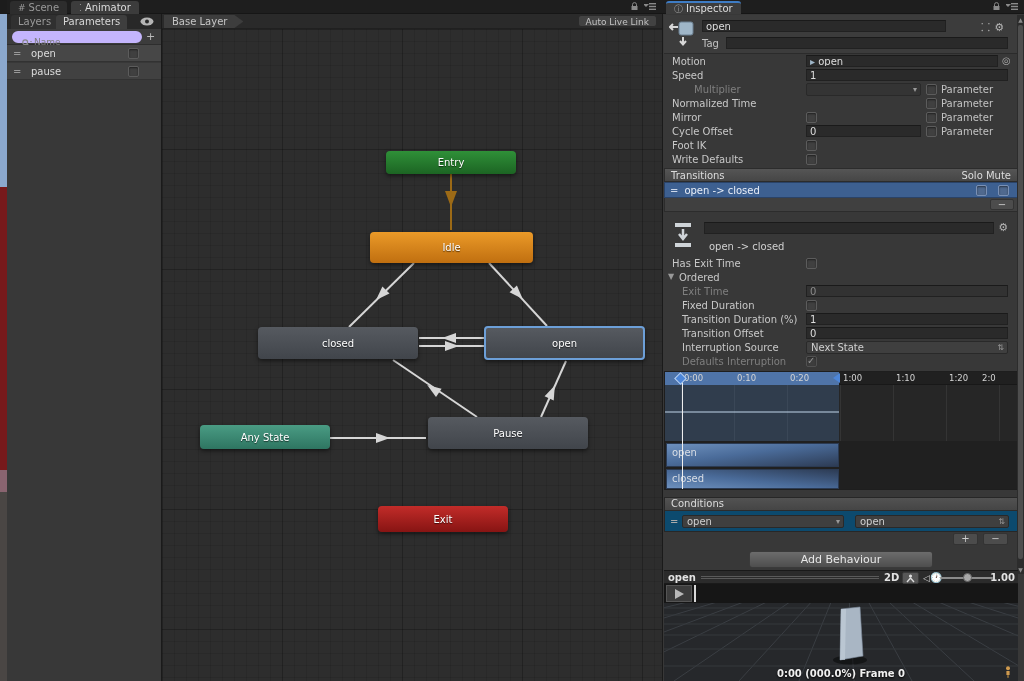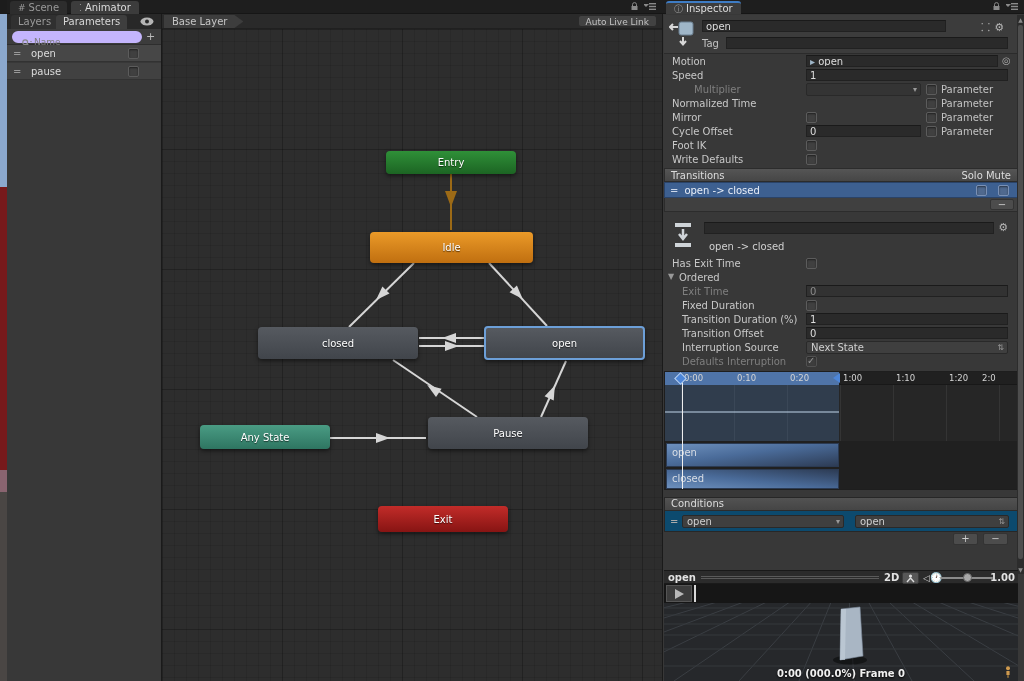--- a/index.html
+++ b/index.html
@@ -482,20 +482,21 @@
       <div id="cond-head"><span>Conditions</span></div>
       <span id="cond-handle">=</span>
       <div class="drop" id="cond-param"><span>open</span><span class="dar">▾</span></div>
       <div class="drop" id="cond-value"><span>open</span><span class="dar">⇅</span></div>
     </div>
     <div class="ins" id="cond-btns">
       <div class="mini-btn" style="right:40px;">+</div>
       <div class="mini-btn" style="right:10px;">−</div>
     </div>
 
+    <div id="add-behaviour">Add Behaviour</div>
 
     <div id="insp-scroll">
       <span class="sarr" style="top:1px;">▲</span>
       <div class="thumb"></div>
       <span class="sarr" style="bottom:1px;">▼</span>
     </div>
 
     <div class="ins" id="preview-bar">
       <span class="ptitle">open</span>
       <div id="drag-lines"></div>

